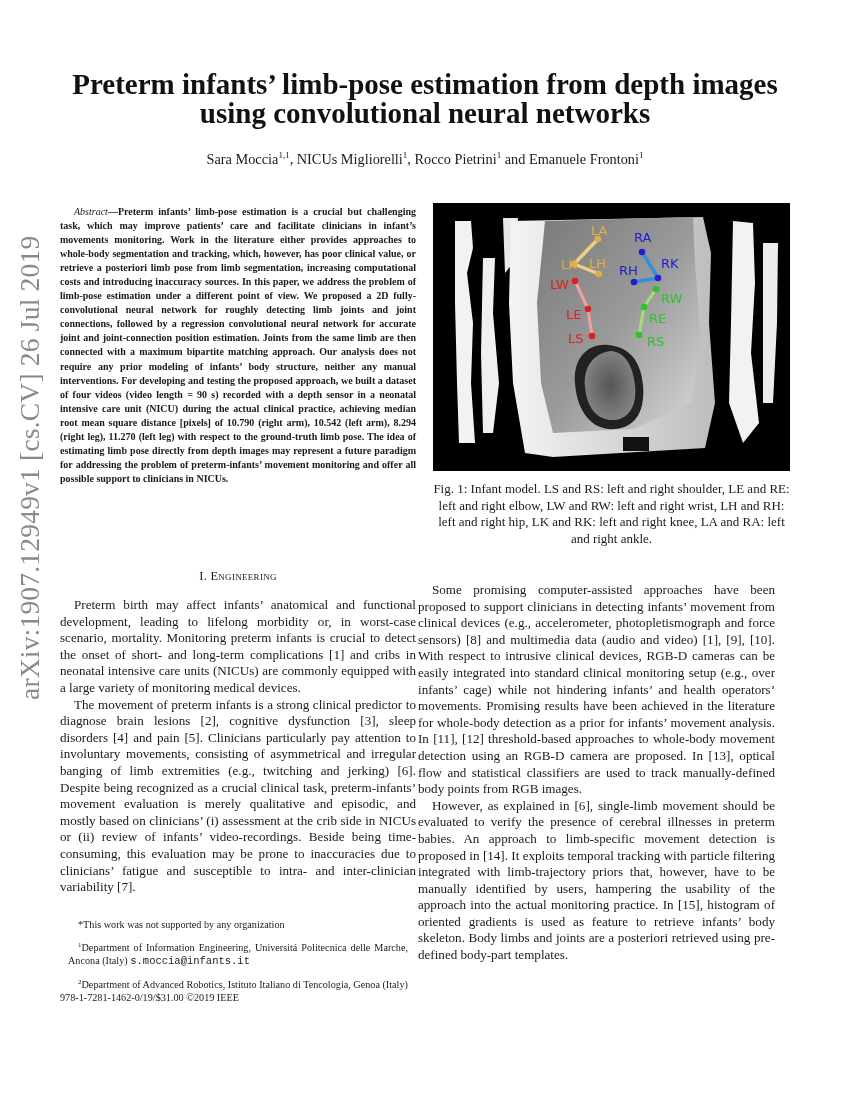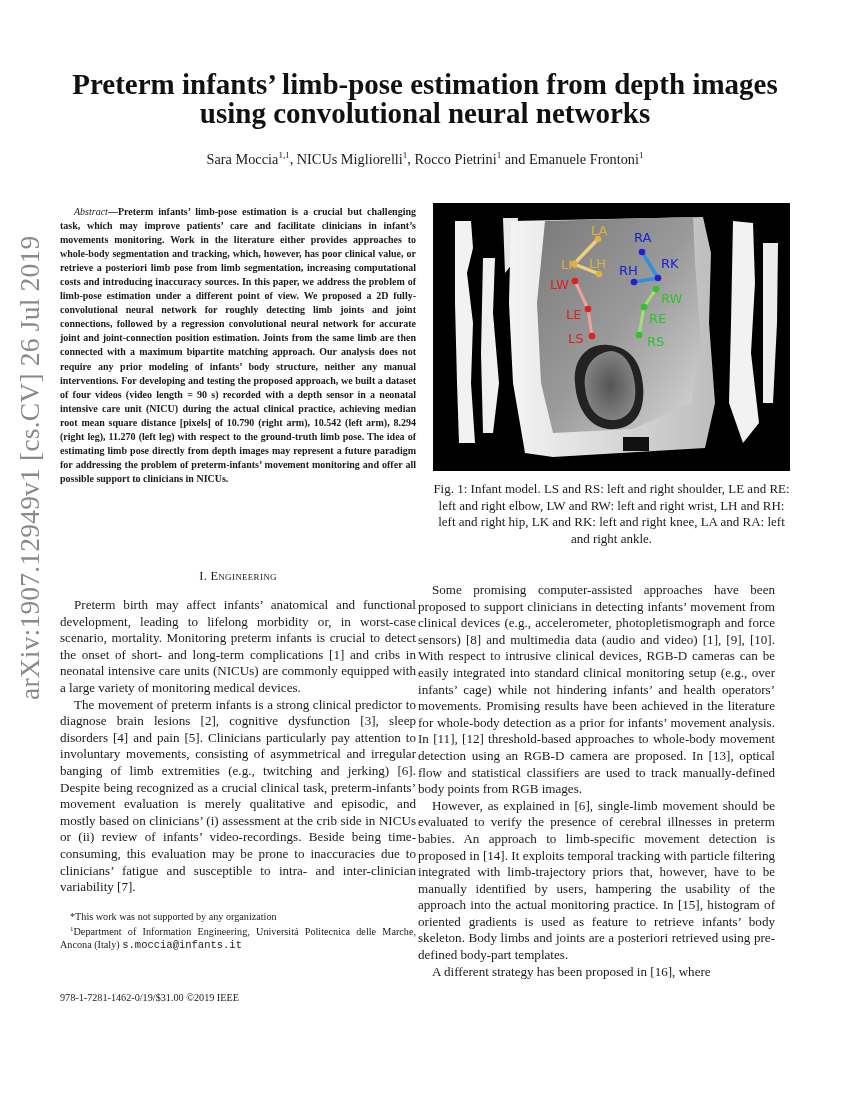--- a/index.html
+++ b/index.html
@@ -36,21 +36,21 @@
   .body-text {
     font-size: 13.1px; line-height: 16.6px; text-align: justify;
   }
   .body-text p { margin: 0; text-indent: 14px; }
   .intro-left { top: 597px; }
   .intro-right { top: 582px; }
   .footnotes {
     position: absolute; left: 60px; width: 356px; top: 910px;
     font-size: 10.2px; line-height: 13px; text-align: justify;
   }
-  .footnotes p { margin: 0; text-indent: 10px; }
+  .footnotes p { margin: 8px; text-indent: 10px; }
   .footnotes sup { font-size: 7px; }
   .footnotes .mono { font-family: "Liberation Mono", "DejaVu Sans Mono", monospace; font-size: 10.5px; }
   .isbn { position: absolute; left: 60px; top: 992px; font-size: 10.2px; }
   .figure-box {
     position: absolute; left: 433px; top: 203px; width: 357px; height: 268px;
     background: #86efac;
   }
   .figure-box svg { display: block; }
   .caption {
     position: absolute; left: 433px; width: 357px; top: 481px;
@@ -78,20 +78,21 @@
 </div>
 
 <div class="col-left body-text intro-left">
   <p>Preterm birth may affect infants’ anatomical and functional development, leading to lifelong morbidity or, in worst-case scenario, mortality. Monitoring preterm infants is crucial to detect the onset of short- and long-term complications [1] and cribs in neonatal intensive care units (NICUs) are commonly equipped with a large variety of monitoring medical devices.</p>
   <p>The movement of preterm infants is a strong clinical predictor to diagnose brain lesions [2], cognitive dysfunction [3], sleep disorders [4] and pain [5]. Clinicians particularly pay attention to involuntary movements, consisting of asymmetrical and irregular banging of limb extremities (e.g., twitching and jerking) [6]. Despite being recognized as a crucial clinical task, preterm-infants’ movement evaluation is merely qualitative and episodic, and mostly based on clinicians’ (i) assessment at the crib side in NICUs or (ii) review of infants’ video-recordings. Beside being time-consuming, this evaluation may be prone to inaccuracies due to clinicians’ fatigue and susceptible to intra- and inter-clinician variability [7].</p>
 </div>
 
 <div class="footnotes">
   <p>*This work was not supported by any organization</p>
   <p><sup>1</sup><span>Department of Information Engineering, Universitá Politecnica delle Marche, Ancona (Italy) </span><span class="mono">s.moccia@infants.it</span></p>
+  <p><sup>2</sup><span>Department of Advanced Robotics, Istituto Italiano di Tencologia, Genoa (Italy)</span></p>
 </div>
 
 <div class="isbn">978-1-7281-1462-0/19/$31.00 ©2019 IEEE</div>
 
 <div class="figure-box">
   <svg width="357" height="268" viewBox="0 0 357 268">
     <defs>
       <linearGradient id="bodyGrad" x1="0" y1="0" x2="1" y2="1">
         <stop offset="0" stop-color="#7a7a7a"></stop>
         <stop offset="0.5" stop-color="#9a9a9a"></stop>
@@ -159,14 +160,13 @@
     <text class="joint-label" x="216" y="120" fill="#30c030">RE</text>
     <text class="joint-label" x="214" y="143" fill="#30c030">RS</text>
   </svg>
 </div>
 
 <div class="caption">Fig. 1:  Infant model. LS and RS: left and right shoulder, LE and RE: left and right elbow, LW and RW: left and right wrist, LH and RH: left and right hip, LK and RK: left and right knee, LA and RA: left and right ankle.</div>
 
 <div class="col-right body-text intro-right">
   <p>Some promising computer-assisted approaches have been proposed to support clinicians in detecting infants’ movement from clinical devices (e.g., accelerometer, photopletismograph and force sensors) [8] and multimedia data (audio and video) [1], [9], [10]. With respect to intrusive clinical devices, RGB-D cameras can be easily integrated into standard clinical monitoring setup (e.g., over infants’ cage) while not hindering infants’ and health operators’ movements. Promising results have been achieved in the literature for whole-body detection as a prior for infants’ movement analysis. In [11], [12] threshold-based approaches to whole-body movement detection using an RGB-D camera are proposed. In  [13], optical flow and statistical classifiers are used to track manually-defined body points from RGB images.</p>
   <p>However, as explained in [6], single-limb movement should be evaluated to verify the presence of cerebral illnesses in preterm babies. An approach to limb-specific movement detection is proposed in [14]. It exploits temporal tracking with particle filtering integrated with limb-trajectory priors that, however, have to be manually identified by users, hampering the usability of the approach into the actual monitoring practice. In [15], histogram of oriented gradients is used as feature to retrieve infants’ body skeleton. Body limbs and joints are a posteriori retrieved using pre-defined body-part templates.</p>
-  <p>A different strategy has been proposed in [16], where</p>
 </div>
 
 </body></html>

